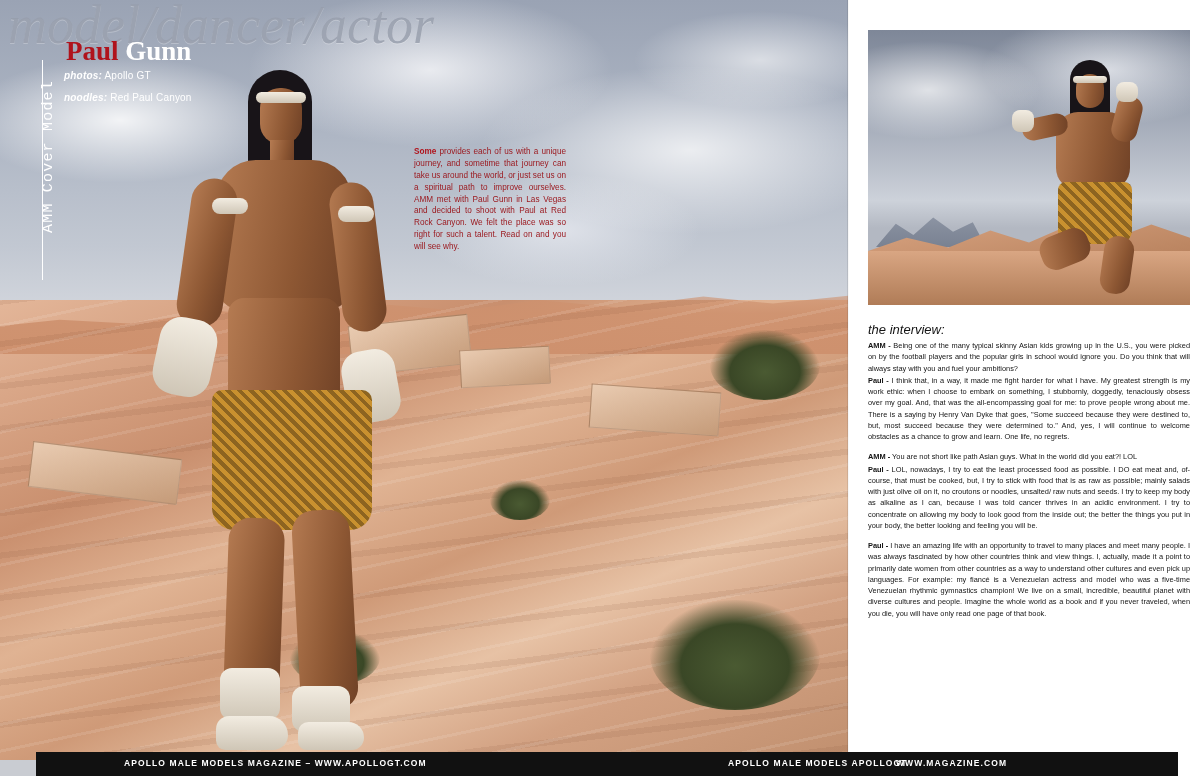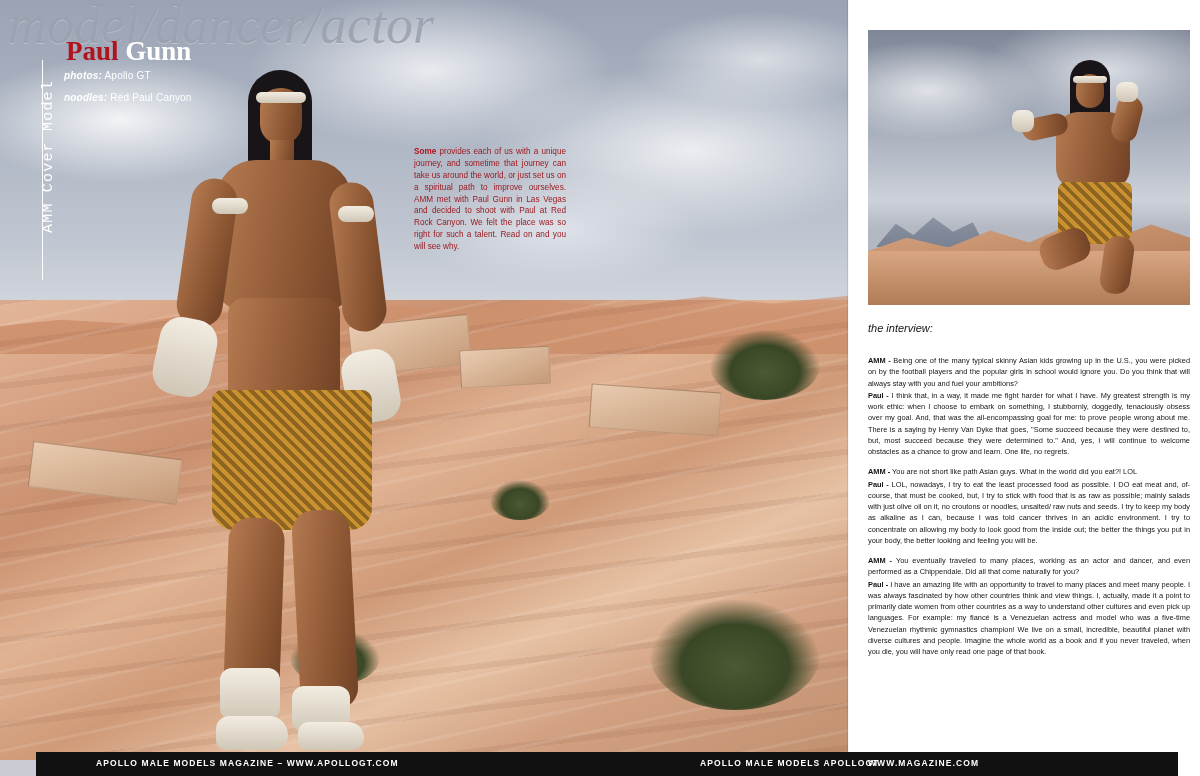--- a/index.html
+++ b/index.html
@@ -204,23 +204,23 @@
   }
   .model2 { position: absolute; left: 150px; top: 30px; width: 150px; height: 240px; }
 
   .interview {
     position: absolute;
     left: 20px; top: 322px;
     width: 322px;
     color: #141414;
   }
   .interview-label {
-    font-size: 11px;
+    font-size: 13px;
     font-style: italic;
-    margin-bottom: 21px;
+    margin-bottom: 3px;
   }
   .qa { margin-bottom: 9px; }
   .qa p {
     margin: 0 0 1px 0;
     font-size: 7.4px;
     line-height: 1.52;
     text-align: justify;
   }
   .qa .spk { font-weight: bold; }
 
@@ -238,20 +238,21 @@
     background: #111111;
   }
   .footer-text {
     position: absolute;
     color: #ffffff;
     font-size: 8.5px;
     letter-spacing: 1.1px;
     font-weight: bold;
     top: 758px;
     white-space: nowrap;
+    margin-left: 28px;
   }
   #footer-left-text { left: 96px; }
   #footer-left-text-2 { left: 700px; }
   #footer-right-text { left: 868px; }
   .page-num {
     position: absolute;
     top: 792px;
     font-size: 14px;
     color: #3b3b3b;
     font-weight: bold;
@@ -379,21 +380,20 @@
         <p><span class="spk">AMM -</span><span> Being one of the many typical skinny Asian kids growing up in the U.S., you were picked on by the football players and the popular girls in school would ignore you. Do you think that will always stay with you and fuel your ambitions?</span></p>
         <p><span class="spk">Paul -</span><span> I think that, in a way, it made me fight harder for what I have. My greatest strength is my work ethic: when I choose to embark on something, I stubbornly, doggedly, tenaciously obsess over my goal. And, that was the all-encompassing goal for me: to prove people wrong about me. There is a saying by Henry Van Dyke that goes, "Some succeed because they were destined to, but, most succeed because they were determined to." And, yes, I will continue to welcome obstacles as a chance to grow and learn. One life, no regrets.</span></p>
       </div>
 
       <div class="qa">
         <p><span class="spk">AMM -</span><span> You are not short like path Asian guys. What in the world did you eat?! LOL</span></p>
         <p><span class="spk">Paul -</span><span> LOL, nowadays, I try to eat the least processed food as possible. I DO eat meat and, of-course, that must be cooked, but, I try to stick with food that is as raw as possible; mainly salads with just olive oil on it, no croutons or noodles, unsalted/ raw nuts and seeds. I try to keep my body as alkaline as I can, because I was told cancer thrives in an acidic environment. I try to concentrate on allowing my body to look good from the inside out; the better the things you put in your body, the better looking and feeling you will be.</span></p>
       </div>
 
       <div class="qa">
-        <p><span class="spk">AMM -</span><span> You eventually traveled to many places, working as an actor and dancer, and even performed as a Chippendale. Did all that come naturally for you?</span></p>
         <p><span class="spk">Paul -</span><span> I have an amazing life with an opportunity to travel to many places and meet many people. I was always fascinated by how other countries think and view things. I, actually, made it a point to primarily date women from other countries as a way to understand other cultures and even pick up languages. For example: my fiancé is a Venezuelan actress and model who was a five-time Venezuelan rhythmic gymnastics champion! We live on a small, incredible, beautiful planet with diverse cultures and people. Imagine the whole world as a book and if you never traveled, when you die, you will have only read one page of that book.</span></p>
       </div>
     </div>
 
     <div class="footer-bar-right"></div>
   </div>
 
   <div class="gutter"></div>
 
   <div class="footer-bar-left"></div>

